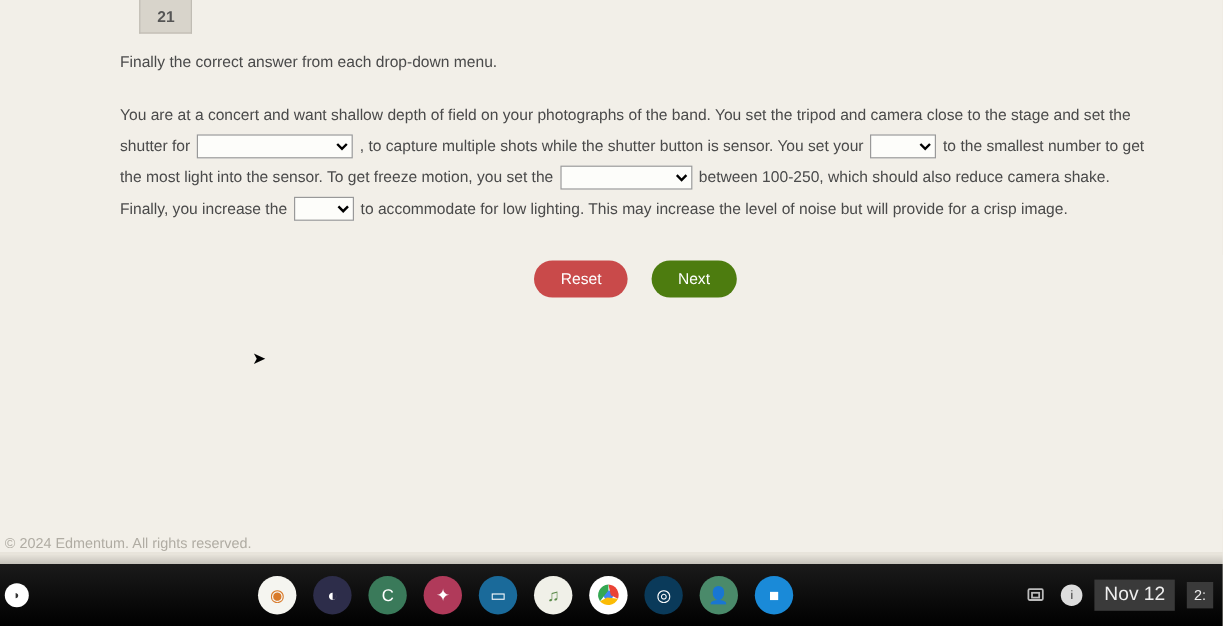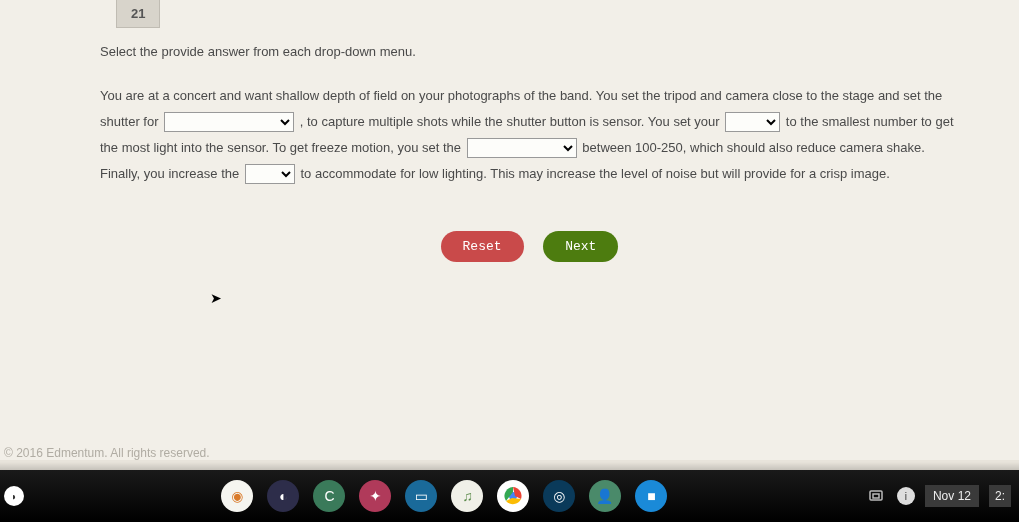--- a/index.html
+++ b/index.html
@@ -67,23 +67,22 @@
       margin-top: 30px;
     }
     .btn {
       display: inline-block;
       padding: 8px 22px;
       border-radius: 18px;
       font-size: 13px;
       color: #fff;
       border: none;
       cursor: pointer;
-      margin: 14px 8px;
+      margin: 0 8px;
       font-weight: 500;
-      font-family: Liberation Mono, monospace;
     }
     .btn-reset { background: #c94a4a; }
     .btn-next { background: #4d7c0f; }
     .cursor {
       position: absolute;
       top: 290px;
       left: 210px;
       font-size: 14px;
       color: #000;
     }
@@ -158,21 +157,21 @@
       background: #ddd;
       color: #333;
       display: flex;
       align-items: center;
       justify-content: center;
       font-size: 10px;
     }
     .date-box {
       background: #3a3a3a;
       padding: 4px 8px;
-      font-size: 12px;
+      font-size: 16px;
       color: #eee;
     }
     .time-box {
       background: #3a3a3a;
       padding: 4px 6px;
       font-size: 12px;
       color: #eee;
     }
     .bezel-shadow {
       position: absolute;
@@ -185,21 +184,21 @@
   </style>
 </head>
 <body>
 
 <div class="content-area">
   <div class="question-tab">
     <span>21</span>
   </div>
 
   <div class="question-body">
-    <div class="instruction">Select the provide answer from each drop-down menu.</div>
+    <div class="instruction">Finally the correct answer from each drop-down menu.</div>
 
     <div class="paragraph">
       <span>You are at a concert and want shallow depth of field on your photographs of the band. You set the tripod and camera close to the stage and set the shutter for </span>
       <select class="inline-dd dd-wide"><option></option></select>
       <span> , to capture multiple shots while the shutter button is sensor. You set your </span>
       <select class="inline-dd dd-small"><option></option></select>
       <span> to the smallest number to get the most light into the sensor. To get freeze motion, you set the </span>
       <select class="inline-dd dd-med"><option></option></select>
       <span> between 100-250, which should also reduce camera shake. Finally, you increase the </span>
       <select class="inline-dd dd-tiny"><option></option></select>
@@ -208,21 +207,21 @@
 
     <div class="button-row">
       <button class="btn btn-reset">Reset</button>
       <button class="btn btn-next">Next</button>
     </div>
   </div>
 
   <div class="cursor">➤</div>
 </div>
 
-<div class="footer-text">© 2016 Edmentum. All rights reserved.</div>
+<div class="footer-text">© 2024 Edmentum. All rights reserved.</div>
 
 <div class="bezel-shadow"></div>
 
 <div class="taskbar">
   <div class="taskbar-left">◗</div>
   <div class="taskbar-center">
     <div class="tb-icon" style="background:#f5f5f0;color:#d97a2a">◉</div>
     <div class="tb-icon" style="background:#2d2d4a">◐</div>
     <div class="tb-icon" style="background:#3a7a5a">C</div>
     <div class="tb-icon" style="background:#b03a5a">✦</div>

